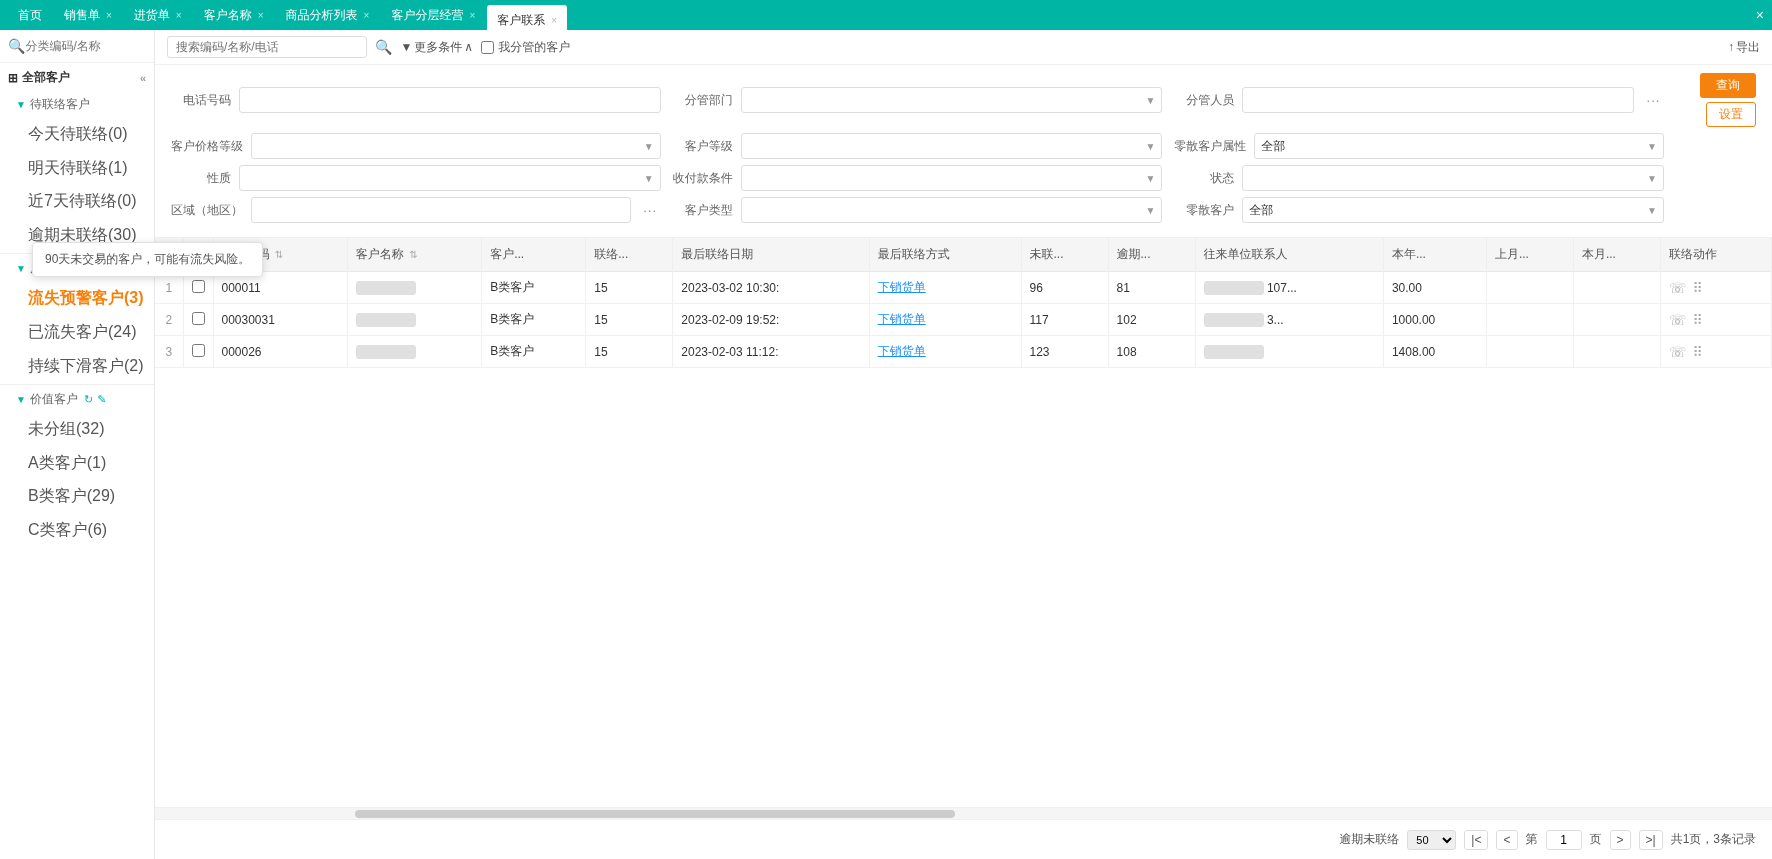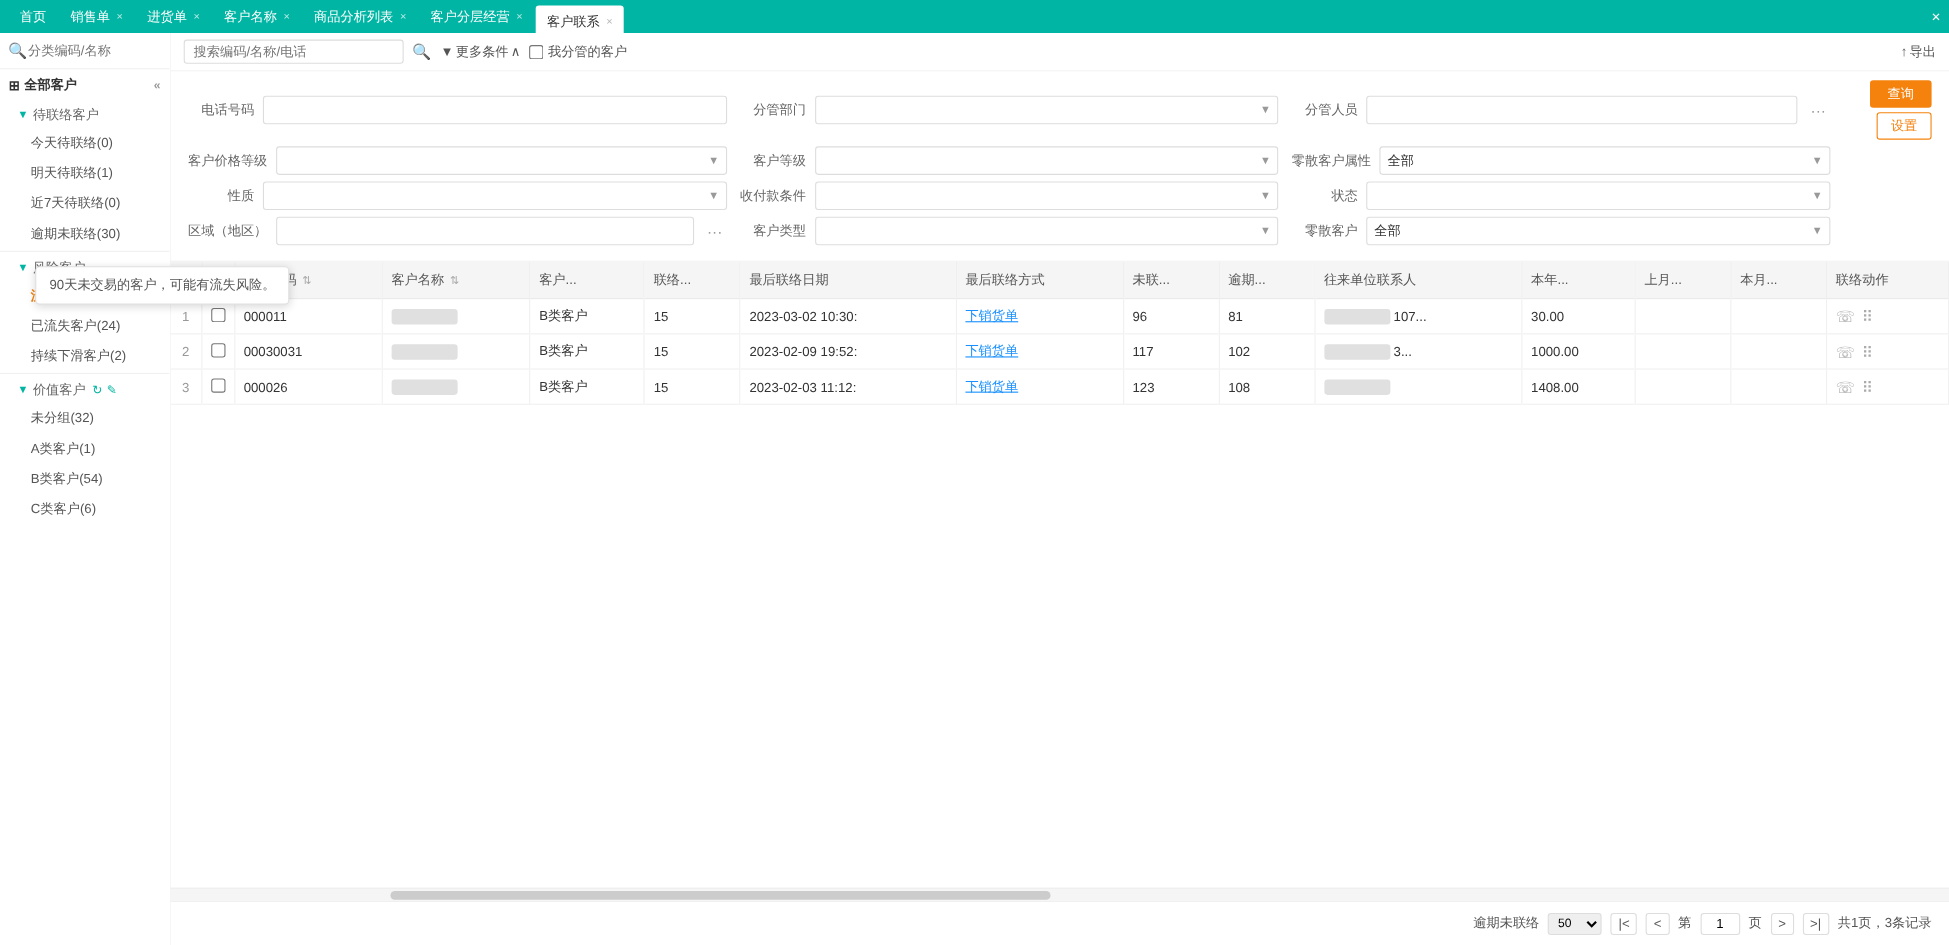--- a/index.html
+++ b/index.html
@@ -84,21 +84,21 @@
       align-items: center;
       padding: 4px 8px 4px 16px;
       color: #666;
       font-size: 12px;
       cursor: pointer;
     }
     .sidebar-group-label .arrow { margin-right: 4px; font-size: 10px; color: #00b5a3; }
     .sidebar-item {
       padding: 4px 8px 4px 28px;
       color: #555;
-      font-size: 12px;
+      font-size: 16px;
       cursor: pointer;
       line-height: 1.6;
     }
     .sidebar-item.active { color: #f5820d; font-weight: bold; }
     .sidebar-divider { height: 1px; background: #f0f0f0; margin: 2px 0; }
     .sidebar-value-group {
       display: flex;
       align-items: center;
       padding: 4px 8px 4px 16px;
       color: #666;
@@ -431,21 +431,21 @@
     <div class="sidebar-divider"></div>
 
     <div class="sidebar-value-group">
       <span class="arrow">▼</span>
       <span>价值客户</span>
       <span style="font-size:11px;color:#00b5a3;margin-left:2px;cursor:pointer;">↻</span>
       <span style="font-size:11px;color:#00b5a3;cursor:pointer;">✎</span>
     </div>
     <div class="sidebar-item">未分组(32)</div>
     <div class="sidebar-item">A类客户(1)</div>
-    <div class="sidebar-item">B类客户(54)</div>
+    <div class="sidebar-item">B类客户(29)</div>
     <div class="sidebar-item">C类客户(6)</div>
   </div>
 
   <div class="content-area">
 
     <div class="filter-bar">
       <input class="filter-search-input" type="text" placeholder="搜索编码/名称/电话" style="">
       <span class="filter-search-icon">🔍</span>
       <span class="filter-more-btn">
         <span>▼</span>

